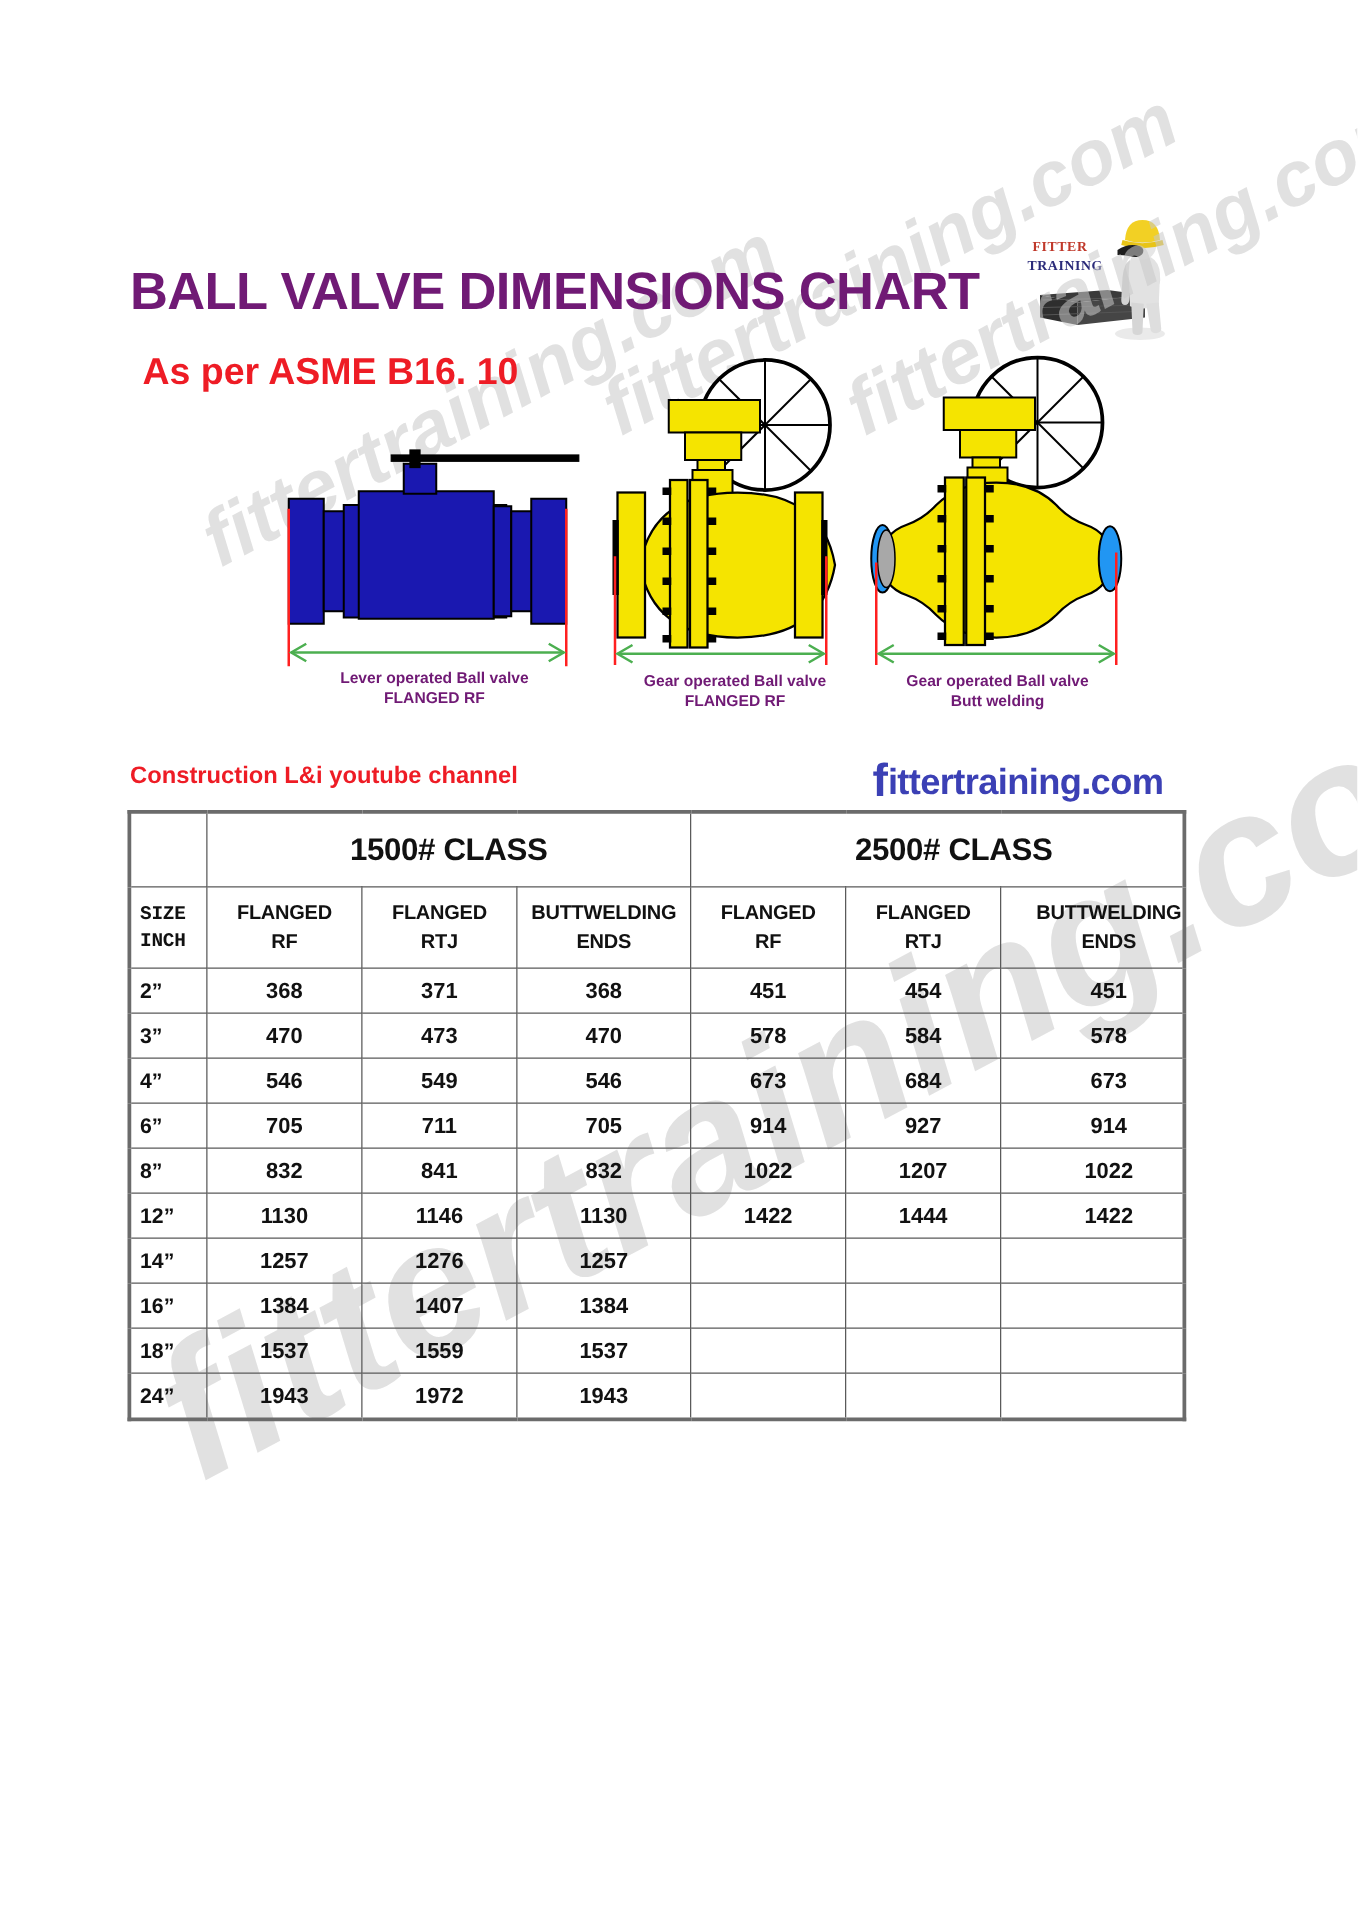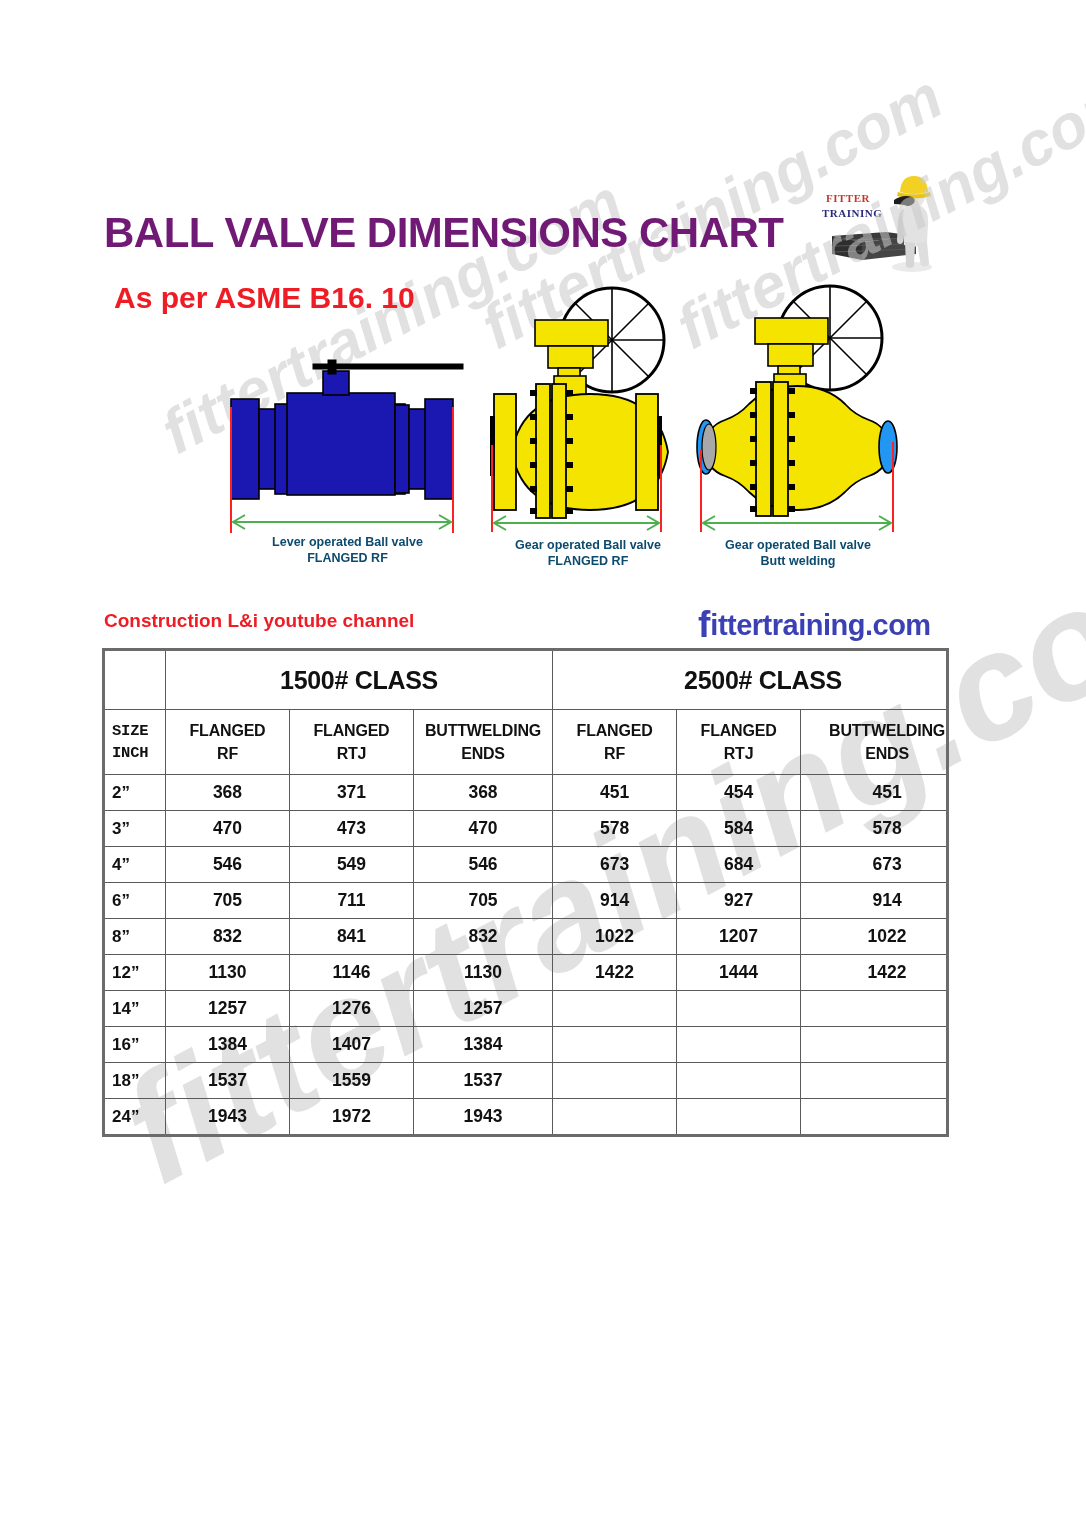--- a/index.html
+++ b/index.html
@@ -93,21 +93,21 @@
     position: absolute;
     left: 0; top: 280px;
     width: 1086px; height: 300px;
     z-index: 8;
   }
   .valve-caption {
     position: absolute;
     text-align: center;
     font-size: 12.5px;
     font-weight: bold;
-    color: #0c4a6e;
+    color: #701a75;
     line-height: 1.25;
   }
 
   
   #channel-line {
     position: absolute;
     left: 104px; top: 610px;
     font-size: 19px;
     font-weight: bold;
     color: #ee1c25;

